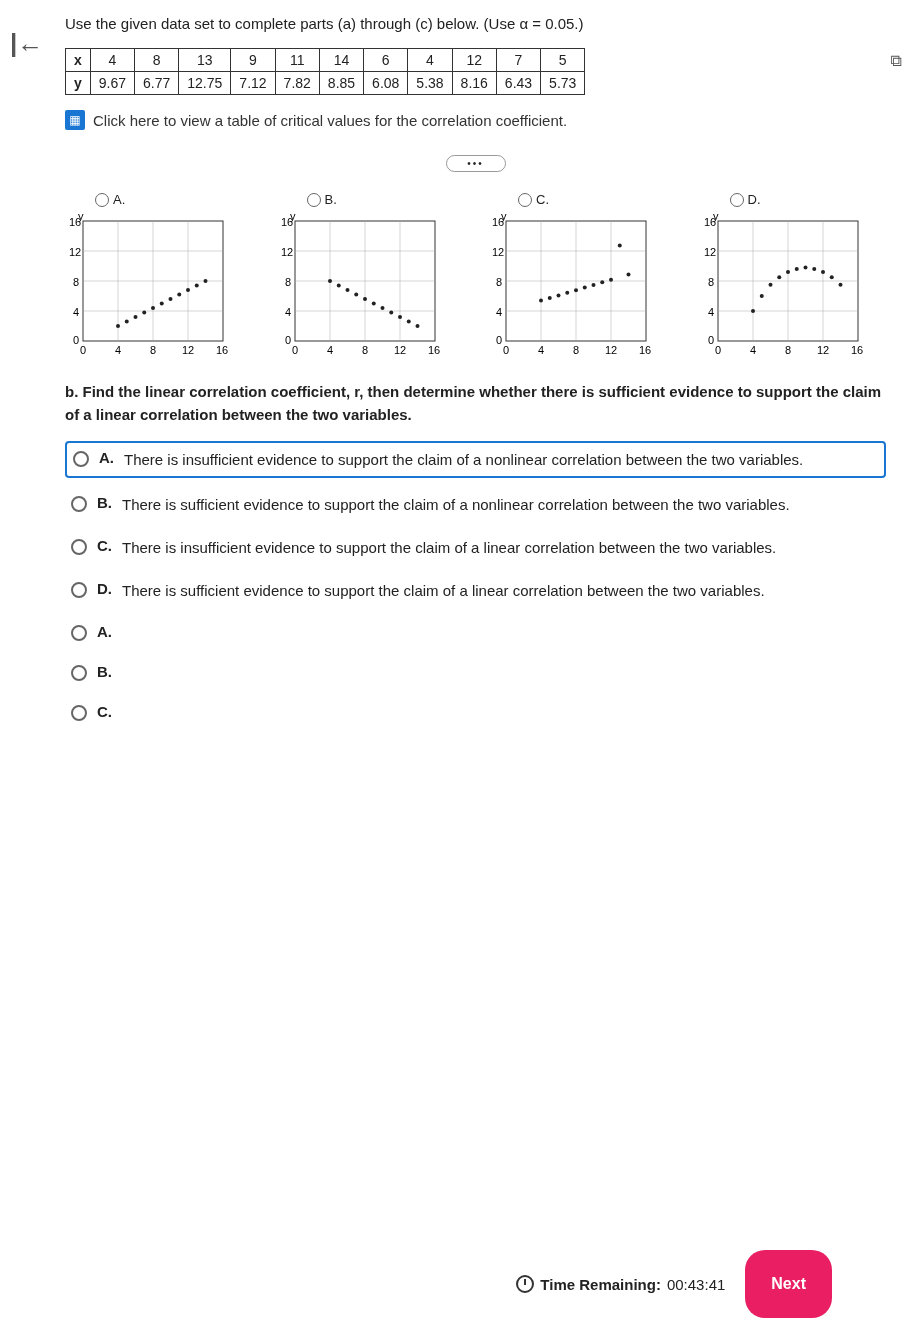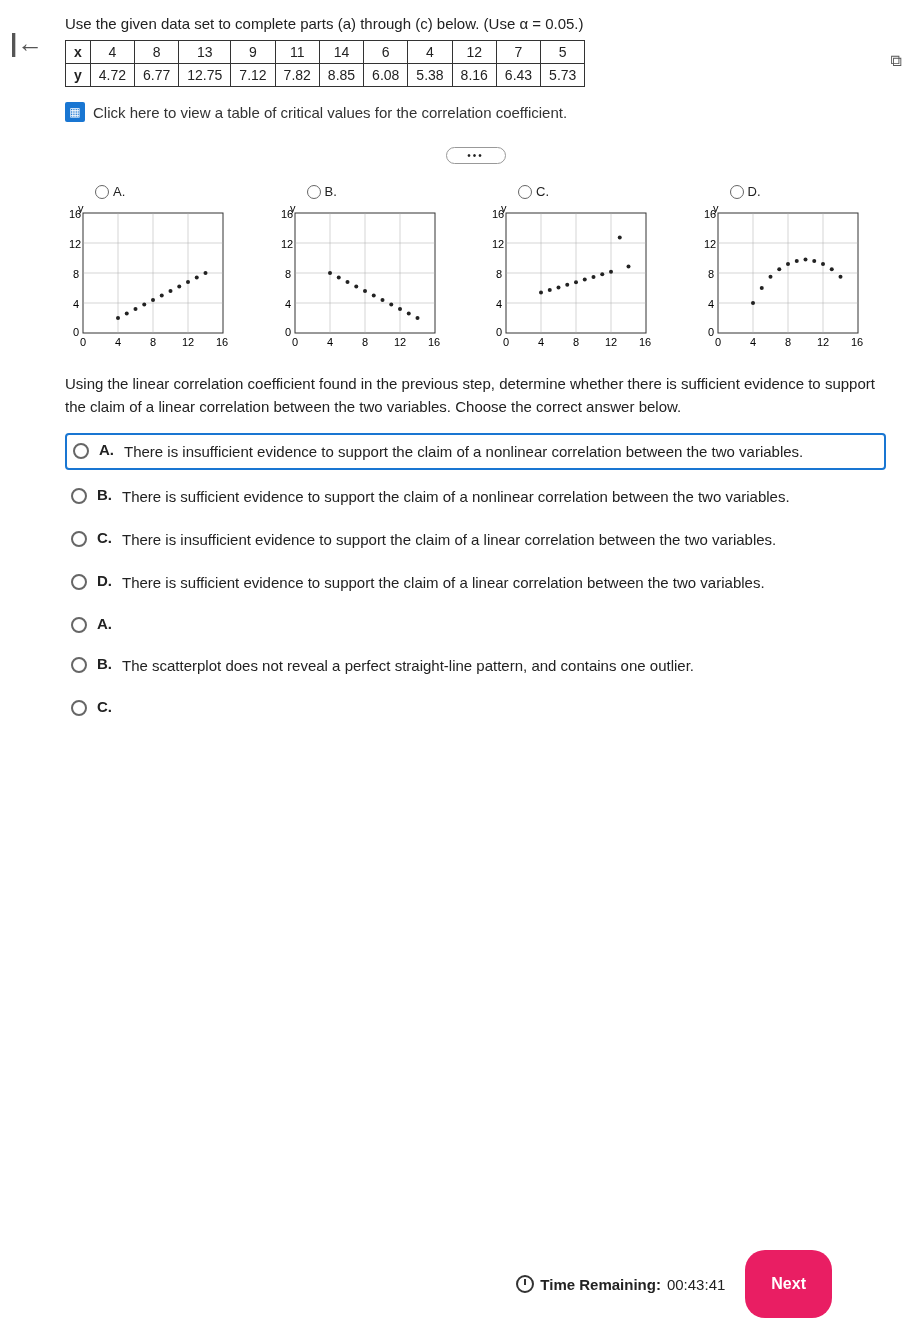--- a/index.html
+++ b/index.html
@@ -1,20 +1,20 @@
 <!DOCTYPE html>
 <html><head>
 <meta charset="utf-8">
 <style>
   * { box-sizing: border-box; margin: 0; padding: 0; }
   body { font-family: Arial, sans-serif; font-size: 15px; color: #222; background: #f5f5f5; width: 906px; }
   .page { background: #fff; padding: 15px 20px 15px 15px; position: relative; min-height: 1333px; }
   .back-arrow { position: absolute; left: 10px; top: 28px; font-size: 26px; font-weight: bold; color: #555; cursor: pointer; }
   .content { margin-left: 50px; }
-  .intro { margin-bottom: 8px; }
+  .intro { margin-bottom: 16px; }
   .data-table { border-collapse: collapse; margin-bottom: 15px; }
   .data-table td, .data-table th { border: 1px solid #333; padding: 3px 8px; text-align: center; font-size: 14px; background: #fff; }
   .data-table th { font-weight: bold; }
   .link-row { display: flex; align-items: center; gap: 8px; margin-bottom: 25px; }
   .link-icon { width: 20px; height: 20px; background: #1976d2; border-radius: 2px; display: flex; align-items: center; justify-content: center; color: #fff; font-size: 12px; }
   .link-text { color: #333; }
   .divider-ellipsis { text-align: center; margin: 10px auto 20px auto; width: 60px; border: 1px solid #999; border-radius: 12px; padding: 2px 0; font-size: 10px; letter-spacing: 2px; }
   .charts-row { display: flex; gap: 15px; margin-bottom: 20px; margin-left: -10px; }
   .chart-block { flex: 1; }
   .radio-above { display: flex; align-items: center; gap: 4px; margin-bottom: 4px; margin-left: 40px; font-size: 13px; }
@@ -56,21 +56,21 @@
         <td>11</td>
         <td>14</td>
         <td>6</td>
         <td>4</td>
         <td>12</td>
         <td>7</td>
         <td>5</td>
       </tr>
       <tr>
         <th>y</th>
-        <td>4.72</td>
+        <td>9.67</td>
         <td>6.77</td>
         <td>12.75</td>
         <td>7.12</td>
         <td>7.82</td>
         <td>8.85</td>
         <td>6.08</td>
         <td>5.38</td>
         <td>8.16</td>
         <td>6.43</td>
         <td>5.73</td>
@@ -253,23 +253,23 @@
                 <circle cx="96.25" cy="48" r="2"></circle>
                 <circle cx="105" cy="51" r="2"></circle>
                 <circle cx="113.75" cy="56.25" r="2"></circle>
                 <circle cx="122.5" cy="63.75" r="2"></circle>
               </g>
         </g>
           </svg>
       </div>
     </div>
 
-
-
-    <p class="question-text">Using the linear correlation coefficient found in the previous step, determine whether there is sufficient evidence to support the claim of a linear correlation between the two variables. Choose the correct answer below.</p>
+    <p class="question-text"><b>b. Find the linear correlation coefficient, r, then determine whether there is sufficient evidence to support the claim of a linear correlation between the two variables.</b></p>
+
+
 
     <div class="mc-option selected">
       <span class="mc-radio"></span>
       <span class="mc-label">A.</span>
       <span class="mc-text">There is insufficient evidence to support the claim of a nonlinear correlation between the two variables.</span>
     </div>
     <div class="mc-option">
       <span class="mc-radio"></span>
       <span class="mc-label">B.</span>
       <span class="mc-text">There is sufficient evidence to support the claim of a nonlinear correlation between the two variables.</span>
@@ -286,21 +286,20 @@
     </div>
 
 
     <div class="mc-option">
       <span class="mc-radio"></span>
       <span class="mc-label">A.</span>
     </div>
     <div class="mc-option">
       <span class="mc-radio"></span>
       <span class="mc-label">B.</span>
-      <span class="mc-text">The scatterplot does not reveal a perfect straight-line pattern, and contains one outlier.</span>
     </div>
     <div class="mc-option">
       <span class="mc-radio"></span>
       <span class="mc-label">C.</span>
     </div>
 
     <div style="height:80px"></div>
   </div>
 </div>
 

